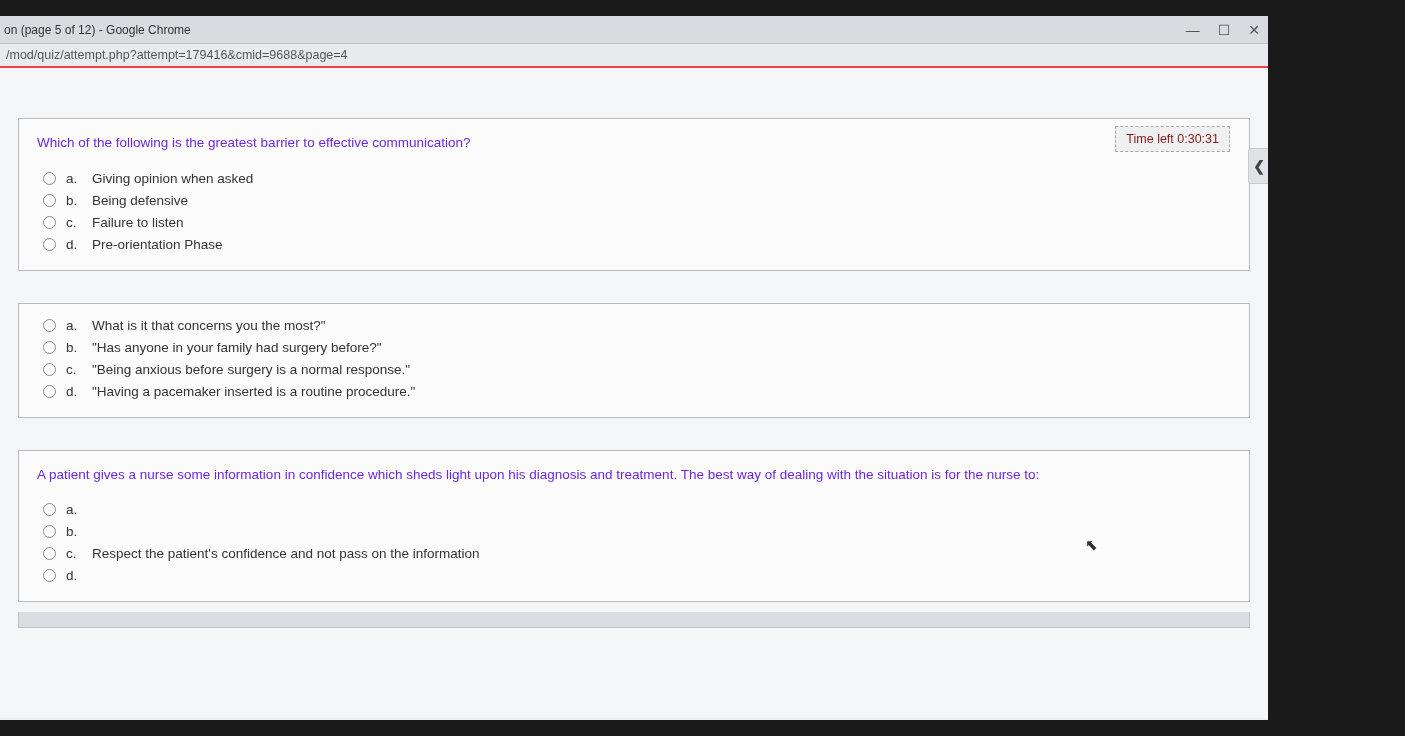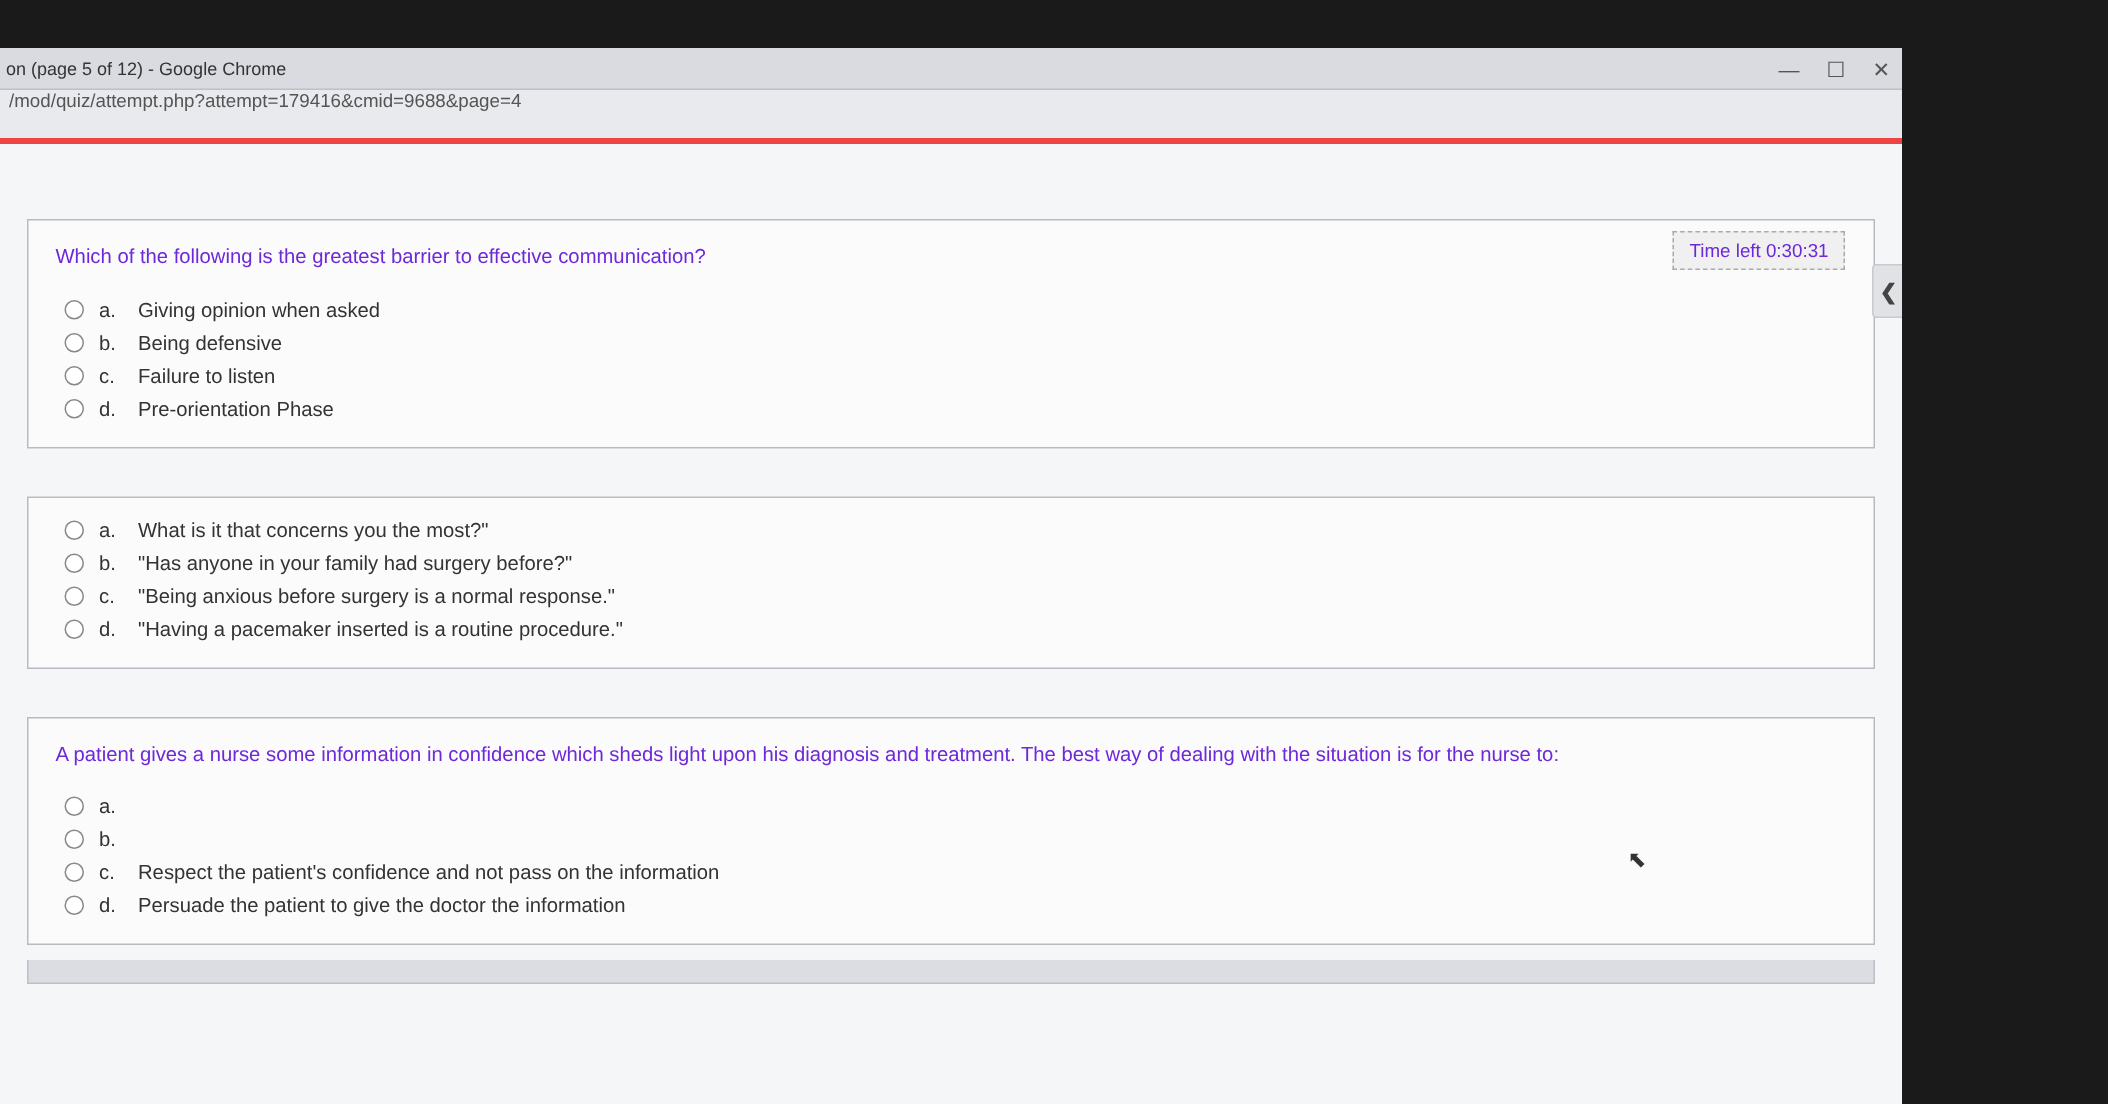--- a/index.html
+++ b/index.html
@@ -12,21 +12,21 @@
       background: #d9dbe0;
       width: 1405px;
       height: 736px;
       overflow: hidden;
       position: relative;
     }
     .outer-frame {
       background: #1a1a1a;
       width: 100%;
       height: 100%;
-      padding: 32px 50px 0 0;
+      padding: 16px 50px 0 0;
     }
     .browser-window {
       background: #f0f0f2;
       width: 1268px;
       height: 704px;
       position: relative;
     }
     .title-bar {
       background: #d9dbe0;
       height: 28px;
@@ -43,44 +43,44 @@
       gap: 18px;
       align-items: center;
     }
     .title-bar-controls span {
       font-size: 14px;
       color: #555;
       cursor: default;
     }
     .address-bar {
       background: #e8eaee;
-      height: 36px;
-      display: flex;
-      align-items: flex-start;
+      height: 24px;
+      display: flex;
+      align-items: center;
       padding: 0 6px;
       font-size: 12.5px;
       color: #555;
-      border-bottom: 4px solid #ef4444;
+      border-bottom: 2px solid #ef4444;
     }
     .content-area {
       background: #f5f6f7;
       height: calc(100% - 54px);
       padding: 50px 18px 10px 18px;
       overflow-y: auto;
       position: relative;
     }
     .timer-box {
       position: absolute;
       top: 58px;
       right: 38px;
       background: #f0f0f0;
       border: 1px dashed #aaa;
       padding: 5px 10px;
       font-size: 12.5px;
-      color: #6d28d9;
+      color: #7f1d1d;
     }
     .collapse-toggle {
       position: absolute;
       right: -2px;
       top: 80px;
       width: 22px;
       height: 36px;
       background: #e0e2e6;
       border: 1px solid #c8cace;
       border-radius: 3px 0 0 3px;
@@ -237,21 +237,20 @@
             <span class="option-letter">b.</span>
           </div>
           <div class="option-row">
             <div class="radio"></div>
             <span class="option-letter">c.</span>
             <span>Respect the patient's confidence and not pass on the information</span>
           </div>
           <div class="option-row">
             <div class="radio"></div>
             <span class="option-letter">d.</span>
-            <span>Persuade the patient to give the doctor the information</span>
           </div>
         </div>
       </div>
 
       <div class="bottom-edge"></div>
 
       <div class="cursor">⬉</div>
     </div>
   </div>
 </div>

